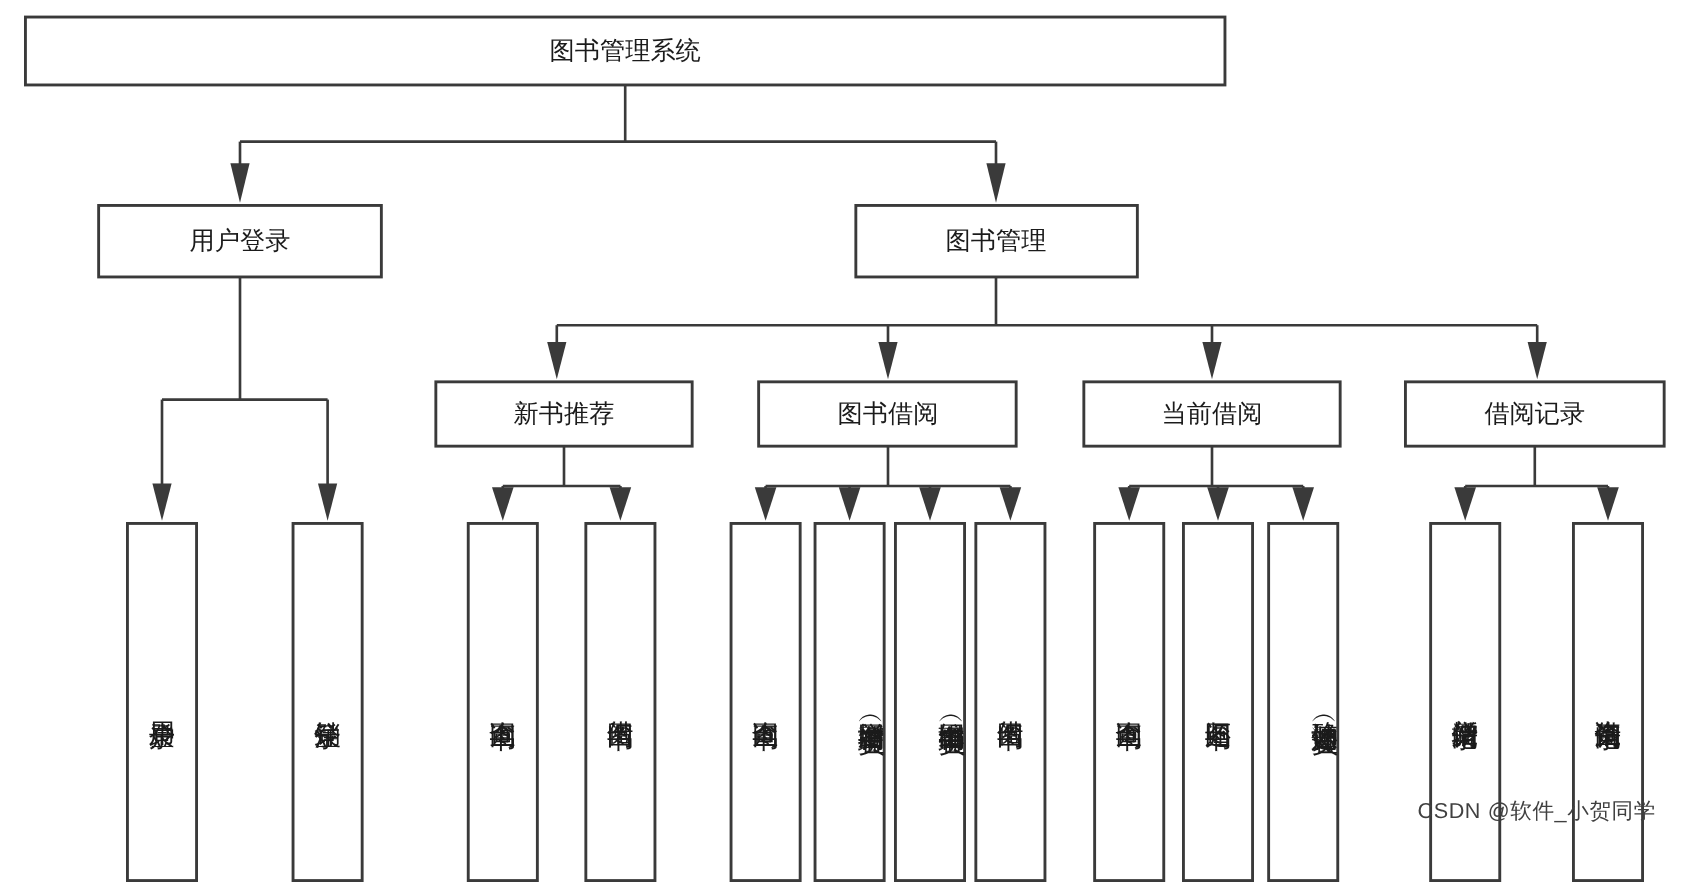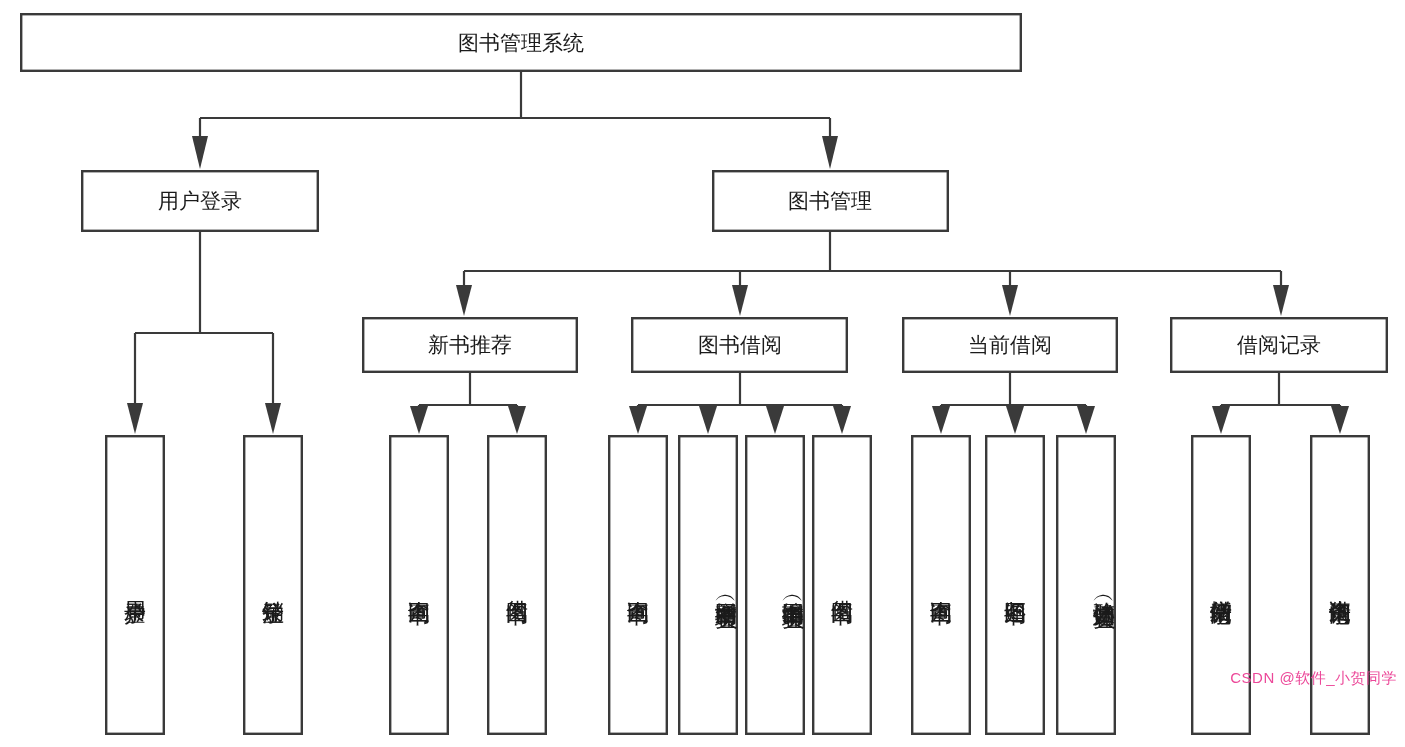--- a/index.html
+++ b/index.html
@@ -60,25 +60,25 @@
     letter-spacing: 1px;
     display: flex;
     align-items: center;
     justify-content: center;
     text-align: center;
     white-space: nowrap;
     pointer-events: none;
   }
   .watermark {
     position: absolute;
-    right: 8px;
+    right: 25px;
     bottom: 6px;
     font-family: "Liberation Sans", "DejaVu Sans", sans-serif;
-    font-size: 15px;
-    color: #ec4899;
+    font-size: 18px;
+    color: #404040;
     white-space: nowrap;
     letter-spacing: 0.5px;
   }
 </style>
 </head>
 <body>
 
 <div id="diagram-root">
 
   <svg class="diagram" viewBox="0 0 1405 747">

